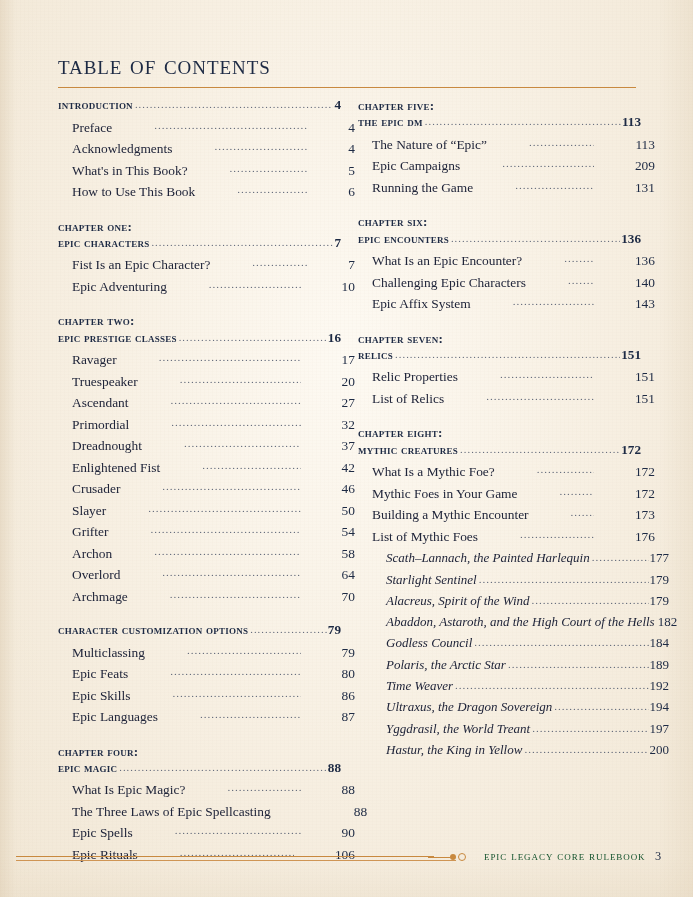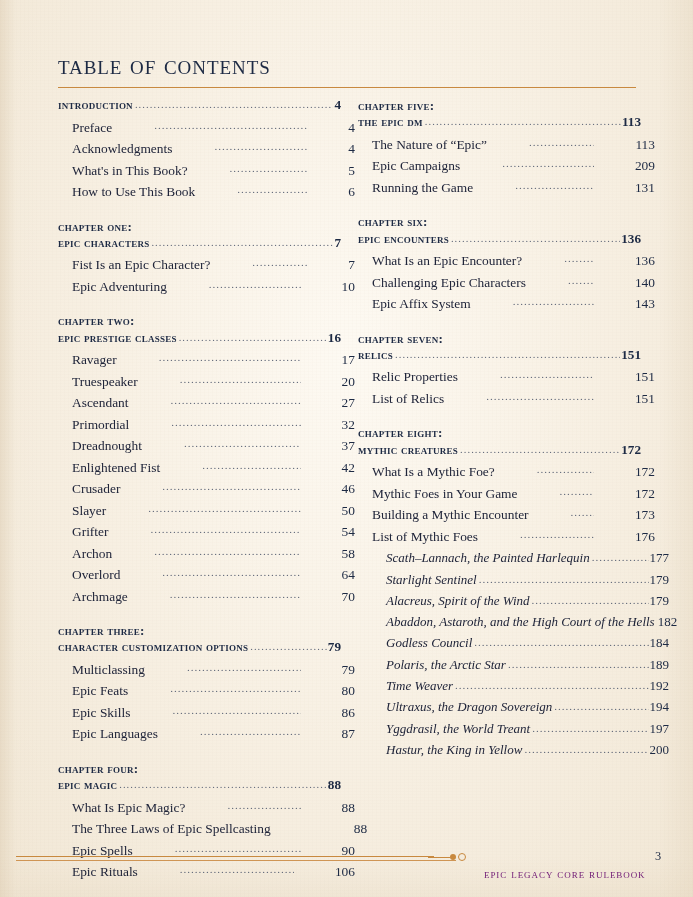--- a/index.html
+++ b/index.html
@@ -195,22 +195,22 @@
     left: 30px; top: 0.6px;
     width: 8px; height: 8px;
     border-radius: 50%;
     border: 1.5px solid #c8893f;
     box-sizing: border-box;
   }
 
   .footer-text {
     position: absolute;
     left: 484px;
-    top: 867px;
-    color: #701a75;
+    top: 849px;
+    color: #14532d;
     font-size: 12.4px;
     letter-spacing: 0.075em;
     font-variant: small-caps;
     text-transform: lowercase;
     white-space: nowrap;
   }
   .footer-page {
     position: absolute;
     left: 655px;
     top: 849px;
@@ -337,21 +337,20 @@
           <span class="leader"></span>
           <span class="pg">64</span>
         </div>
         <div class="row sub">
           <span class="label">Archmage</span>
           <span class="leader"></span>
           <span class="pg">70</span>
         </div>
       </div>
       <div class="group">
-        <div class="chaphead">Chapter Three:</div>
         <div class="row chap">
           <span class="label">Character Customization Options</span>
           <span class="leader"></span>
           <span class="pg">79</span>
         </div>
         <div class="row sub">
           <span class="label">Multiclassing</span>
           <span class="leader"></span>
           <span class="pg">79</span>
         </div>

